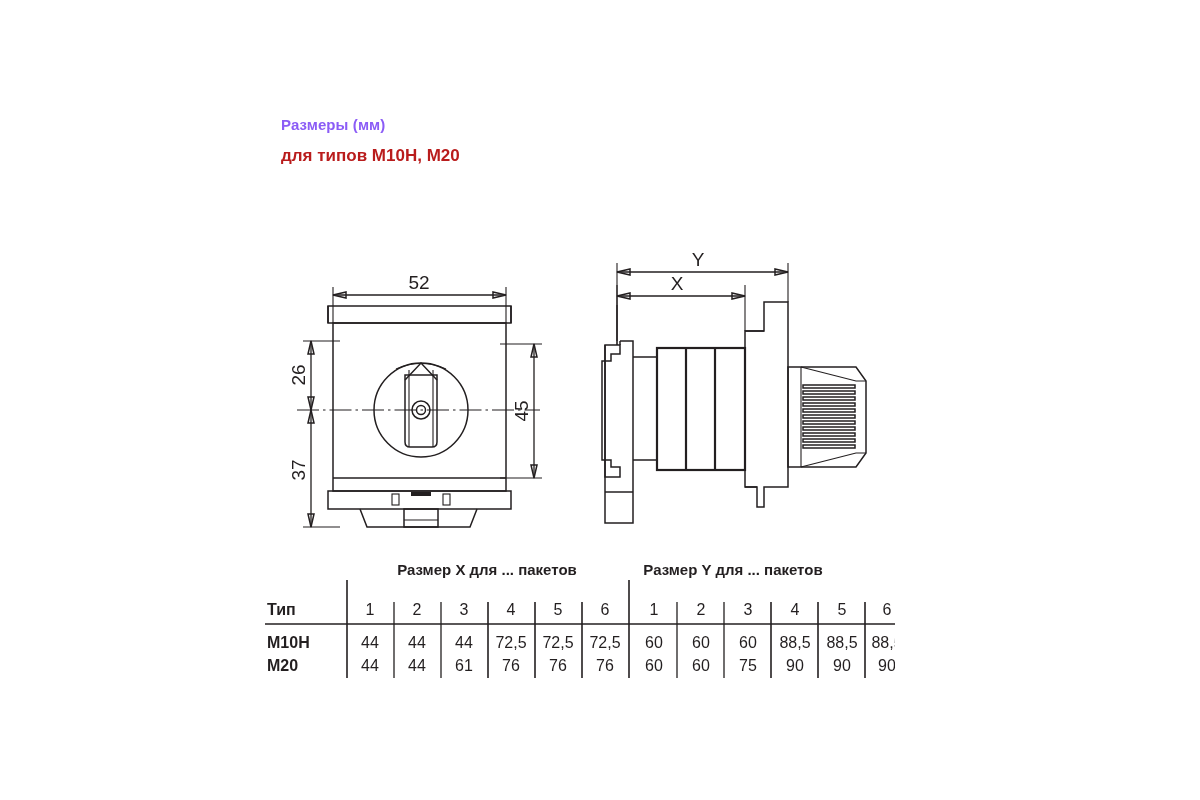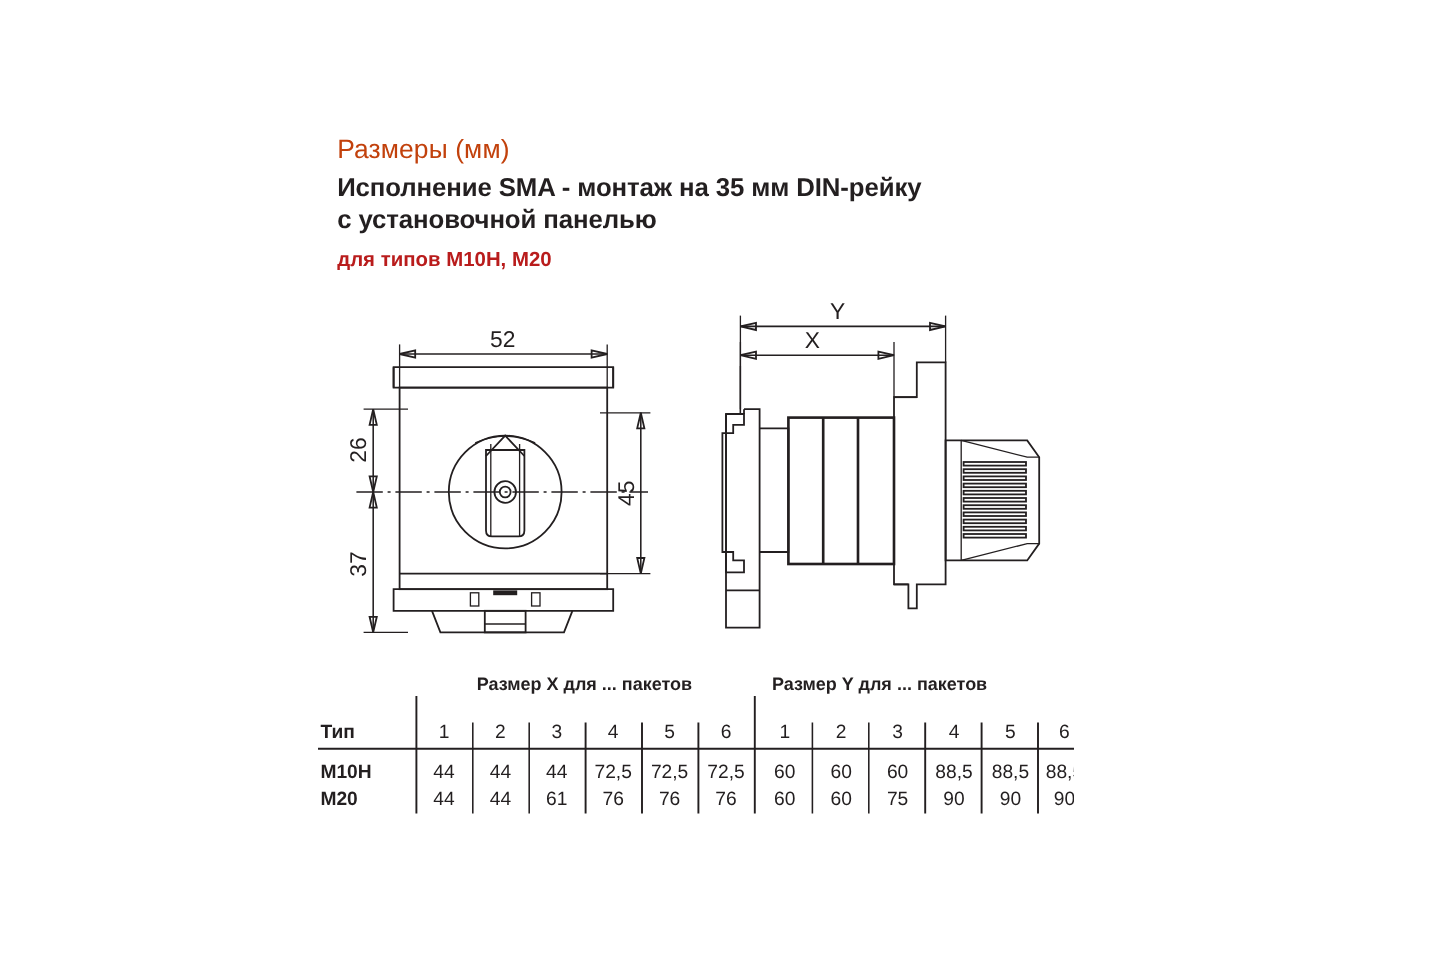--- a/index.html
+++ b/index.html
@@ -17,24 +17,24 @@
   }
 
   
   #heading-block {
     position: absolute;
     left: 281px;
     top: 114px;
     width: 700px;
   }
   #heading-block .kicker {
-    font-size: 22px;
-    font-weight: 400;
+    font-size: 15px;
+    font-weight: 700;
     line-height: 22px;
-    color: #c2410c;
+    color: #8b5cf6;
     letter-spacing: 0.1px;
   }
   #heading-block .title {
     font-size: 21.5px;
     font-weight: bold;
     line-height: 27px;
     color: #231f20;
     margin-top: 7px;
     letter-spacing: -0.1px;
   }
@@ -104,24 +104,20 @@
     font-size: 19px;
     font-family: "Liberation Sans", sans-serif;
     fill: #231f20;
   }
 </style>
 </head>
 <body>
 
 <div id="heading-block">
   <div class="kicker">Размеры (мм)</div>
-  <div class="title">
-    <div>Исполнение SMA - монтаж на 35 мм DIN-рейку</div>
-    <div>с установочной панелью</div>
-  </div>
   <div class="subtitle">для типов M10H, M20</div>
 </div>
 
 <svg id="drawing-area" width="1200" height="800" viewBox="0 0 1200 800">
 
   <g>
 
     <rect class="ln" x="333" y="323" width="173" height="168"></rect>
 
     <path class="ln" d="M328 306 L511 306 L511 323 L328 323 Z"></path>

